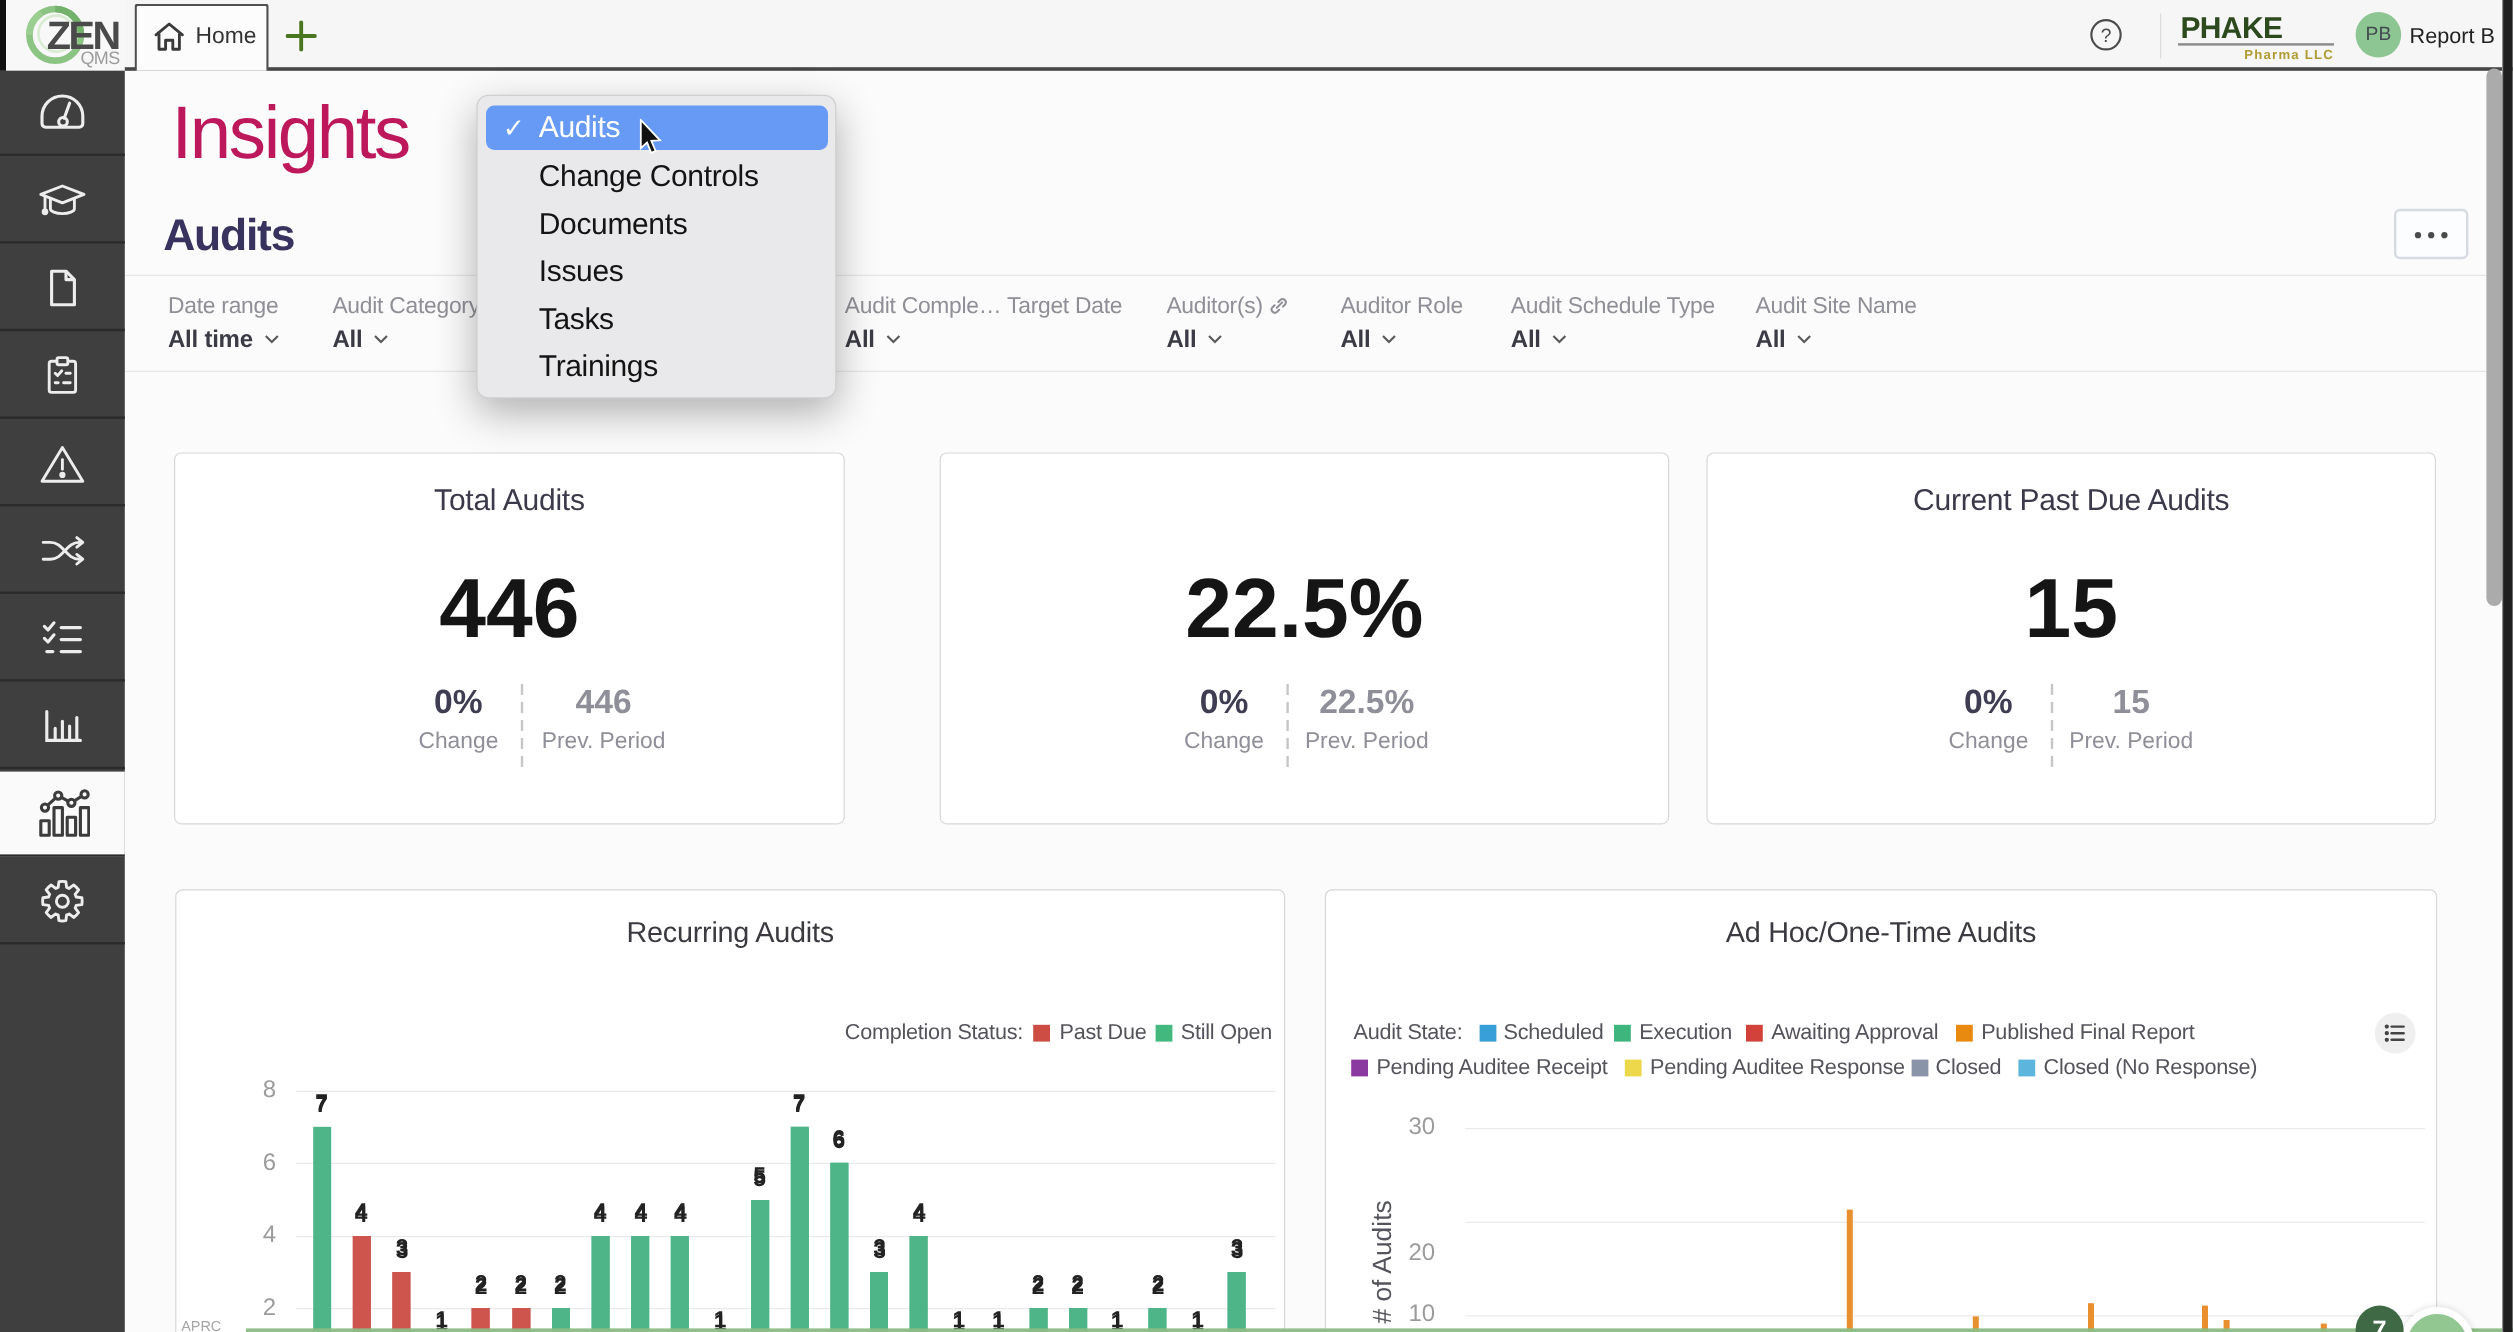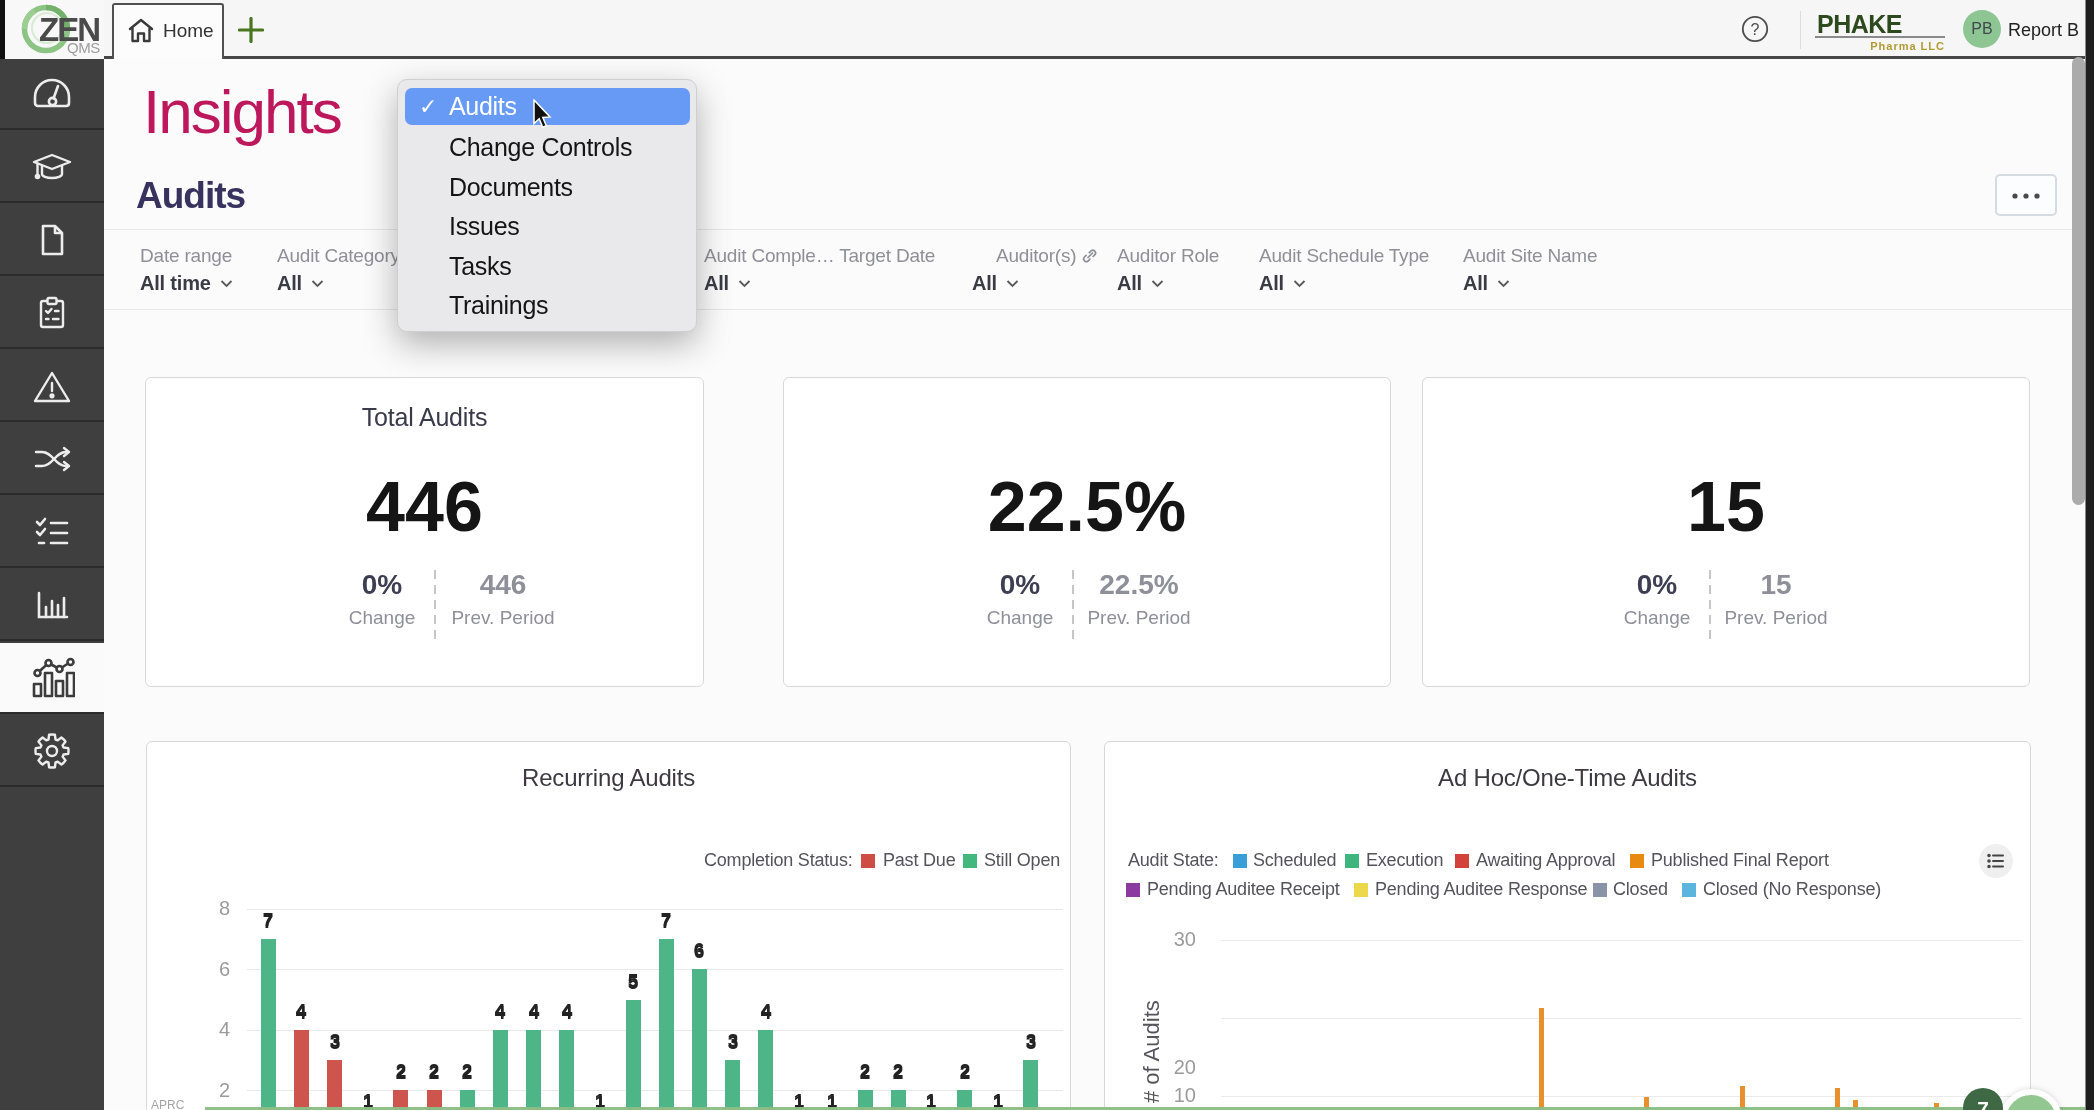--- a/index.html
+++ b/index.html
@@ -223,21 +223,21 @@
           <path d="M1.5 2 L6.5 7 L11.5 2" fill="none" stroke="#5a5a5a" stroke-width="1.8"></path>
         </svg></span></div>
   <div class="flabel" style="left:277px; top:246px;">Audit Category</div>
   <div class="fvalue" style="left:277px; top:273px;">All<span class="chev"><svg width="13" height="9" viewBox="0 0 13 9">
           <path d="M1.5 2 L6.5 7 L11.5 2" fill="none" stroke="#5a5a5a" stroke-width="1.8"></path>
         </svg></span></div>
   <div class="flabel" style="left:704px; top:246px;">Audit Comple… Target Date</div>
   <div class="fvalue" style="left:704px; top:273px;">All<span class="chev"><svg width="13" height="9" viewBox="0 0 13 9">
           <path d="M1.5 2 L6.5 7 L11.5 2" fill="none" stroke="#5a5a5a" stroke-width="1.8"></path>
         </svg></span></div>
-  <div class="flabel" style="left:972px; top:246px;margin-left:24px;">Auditor(s) <svg width="17" height="16" viewBox="0 0 17 16" style="vertical-align:-2px;">
+  <div class="flabel" style="left:972px; top:246px;">Auditor(s) <svg width="17" height="16" viewBox="0 0 17 16" style="vertical-align:-2px;">
         <g fill="none" stroke="#8f8f97" stroke-width="1.7" stroke-linecap="round">
           <path d="M7 9.5 L11.5 5"></path>
           <path d="M8.3 4.7 l1.8-1.8 a2.7 2.7 0 0 1 3.8 3.8 l-1.8 1.8"></path>
           <path d="M8.9 11.2 l-1.8 1.8 a2.7 2.7 0 0 1-3.8-3.8 l1.8-1.8"></path>
         </g>
       </svg></div>
   <div class="fvalue" style="left:972px; top:273px;">All<span class="chev"><svg width="13" height="9" viewBox="0 0 13 9">
           <path d="M1.5 2 L6.5 7 L11.5 2" fill="none" stroke="#5a5a5a" stroke-width="1.8"></path>
         </svg></span></div>
   <div class="flabel" style="left:1117px; top:246px;">Auditor Role</div>
@@ -272,20 +272,21 @@
         <div class="kpi-pct">0%</div>
         <div class="kpi-lbl" style="margin-top:9px;">Change</div>
       </div>
     <div class="dashdiv" style="left:288px; top:192px; height:72px;"></div>
     <div class="kpi-sub" style="left:285px; top:193px; width:140px;">
         <div class="kpi-gray">22.5%</div>
         <div class="kpi-lbl" style="margin-top:9px;">Prev. Period</div>
       </div>
   </div>
   <div class="card" style="left:1422px; top:377px; width:608px; height:310px;">
+    <div class="kpi-title">Current Past Due Audits</div>
     <div class="kpi-big">15</div>
     <div class="kpi-sub" style="left:164px; top:193px; width:140px;">
         <div class="kpi-pct">0%</div>
         <div class="kpi-lbl" style="margin-top:9px;">Change</div>
       </div>
     <div class="dashdiv" style="left:286px; top:192px; height:72px;"></div>
     <div class="kpi-sub" style="left:283px; top:193px; width:140px;">
         <div class="kpi-gray">15</div>
         <div class="kpi-lbl" style="margin-top:9px;">Prev. Period</div>
       </div>
@@ -420,21 +421,21 @@
       <circle cx="10" cy="11.5" r="0.8" fill="#444"></circle>
         <line x1="14" y1="11.5" x2="24" y2="11.5"></line>
       <circle cx="10" cy="17" r="0.8" fill="#444"></circle>
         <line x1="14" y1="17" x2="24" y2="17"></line>
       <circle cx="10" cy="22.5" r="0.8" fill="#444"></circle>
         <line x1="14" y1="22.5" x2="24" y2="22.5"></line>
     </g>
     </svg>
   </div>
   <div class="axlbl" style="left:1156px; top:929px; width:40px;">30</div>
-  <div class="axlbl" style="left:1156px; top:1057px; width:40px;">20</div>
+  <div class="axlbl" style="left:1156px; top:1034px; width:40px;">20</div>
   <div class="axlbl" style="left:1156px; top:1085px; width:40px;">10</div>
   <div class="abs" style="left:1139px; top:997px; height:106px; writing-mode:vertical-rl; transform:rotate(180deg); font-size:22px; color:#55545c;"># of Audits</div>
   <div class="hr" style="left:1221px; top:940px; width:800px; background:#e9e9e9;"></div>
   <div class="hr" style="left:1221px; top:1018px; width:800px; background:#e9e9e9;"></div>
   <div class="hr" style="left:1221px; top:1096px; width:800px; background:#e9e9e9;"></div>
   <div id="chartR">
     <div class="bar" style="left:1539px; top:1008px; width:5px; height:102px; background:#e8902e;"></div>
     <div class="bar" style="left:1644px; top:1097px; width:5px; height:13px; background:#e8902e;"></div>
     <div class="bar" style="left:1740px; top:1086px; width:5px; height:24px; background:#e8902e;"></div>
     <div class="bar" style="left:1835px; top:1088px; width:5px; height:22px; background:#e8902e;"></div>

